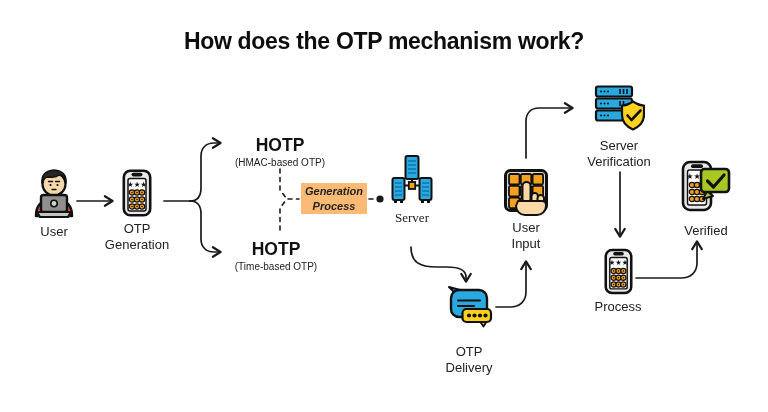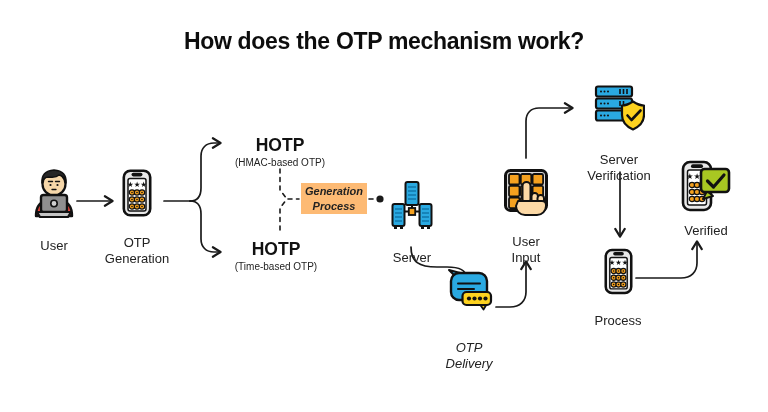--- a/index.html
+++ b/index.html
@@ -5,21 +5,21 @@
   html,body{margin:0;padding:0;background:#fff;}
   .stage{
     position:relative;width:768px;height:412px;background:#ffffff;overflow:hidden;
     font-family:"Liberation Sans","DejaVu Sans",sans-serif;color:#1c1c1c;border-radius:23px;
   }
   .title{
     position:absolute;top:28px;left:0;width:100%;text-align:center;
     font-size:23px;font-weight:700;letter-spacing:-0.3px;color:#0d0d0d;
   }
   .wires{position:absolute;left:0;top:0;}
-  .node{position:absolute;display:flex;flex-direction:column;align-items:center;gap:14px;}
+  .node{position:absolute;display:flex;flex-direction:column;align-items:center;gap:0;}
   .node .label{font-size:13px;line-height:1.25;text-align:center;color:#222;}
   .branch{position:absolute;text-align:center;}
   .branch .bname{font-size:17.5px;font-weight:700;color:#111;line-height:1.1;}
   .branch .bdesc{font-size:10px;color:#222;margin-top:2px;}
   .process-box{
     position:absolute;left:301px;top:183px;width:66px;min-height:31px;
     background:#fdba74;display:flex;align-items:center;justify-content:center;
     font-size:11px;font-style:italic;font-weight:700;text-align:center;line-height:1.3;color:#222;
     padding:1px 2px;box-sizing:border-box;
   }
@@ -113,21 +113,21 @@
     <div class="bname">HOTP</div>
     <div class="bdesc">(HMAC-based OTP)</div>
   </div>
   <div class="branch" style="left:226px;top:240px;width:100px;">
     <div class="bname">HOTP</div>
     <div class="bdesc">(Time-based OTP)</div>
   </div>
 
   <div class="process-box">Generation Process</div>
 
-  <div class="node" style="left:382px;top:180px;width:60px;">
+  <div class="node" style="left:382px;top:154px;width:60px;font-family:Liberation Serif, serif;">
     <span>
       <svg width="44" height="52" viewBox="0 0 44 52">
         <g stroke="#111" stroke-width="2" fill="none">
           <path d="M22,25 V29"></path>
             <path d="M13,31.5 H20"></path>
             <path d="M24.5,31.5 H31"></path>
         </g>
         <rect x="15.5" y="2" width="13" height="23" rx="2" fill="#2aa9e1" stroke="#111" stroke-width="2"></rect>
         <g stroke="#0d6ea3" stroke-width="1.3">
             <path d="M18,7 h8"></path>
@@ -154,21 +154,21 @@
           <rect x="4" y="46" width="3" height="3"></rect>
             <rect x="10" y="46" width="3" height="3"></rect>
           <rect x="31" y="46" width="3" height="3"></rect>
             <rect x="37" y="46" width="3" height="3"></rect>
         </g>
       </svg>
     </span>
     <div class="label">Server</div>
   </div>
 
-  <div class="node" style="left:441px;top:268px;width:56px;gap:24px;font-style:italic;">
+  <div class="node" style="left:441px;top:285px;width:56px;gap:11px;">
     <span>
       <svg width="48" height="44" viewBox="0 0 48 44">
         <path d="M10,8 L4,2 L19,6 Z" fill="#2aa9e1" stroke="#111" stroke-width="2" stroke-linejoin="round"></path>
         <rect x="6" y="5" width="36" height="27" rx="8" fill="#2aa9e1" stroke="#111" stroke-width="2.4"></rect>
         <g stroke="#111" stroke-width="2" stroke-linecap="round">
           <path d="M13,15.5 h22"></path>
             <path d="M13,21 h16"></path>
         </g>
         <path d="M35,36.5 l3.5,5 l3,-5 Z" fill="#fdd21f" stroke="#111" stroke-width="1.8" stroke-linejoin="round"></path>
         <rect x="17.5" y="24" width="28.5" height="13" rx="4" fill="#fdd21f" stroke="#111" stroke-width="2.2"></rect>

